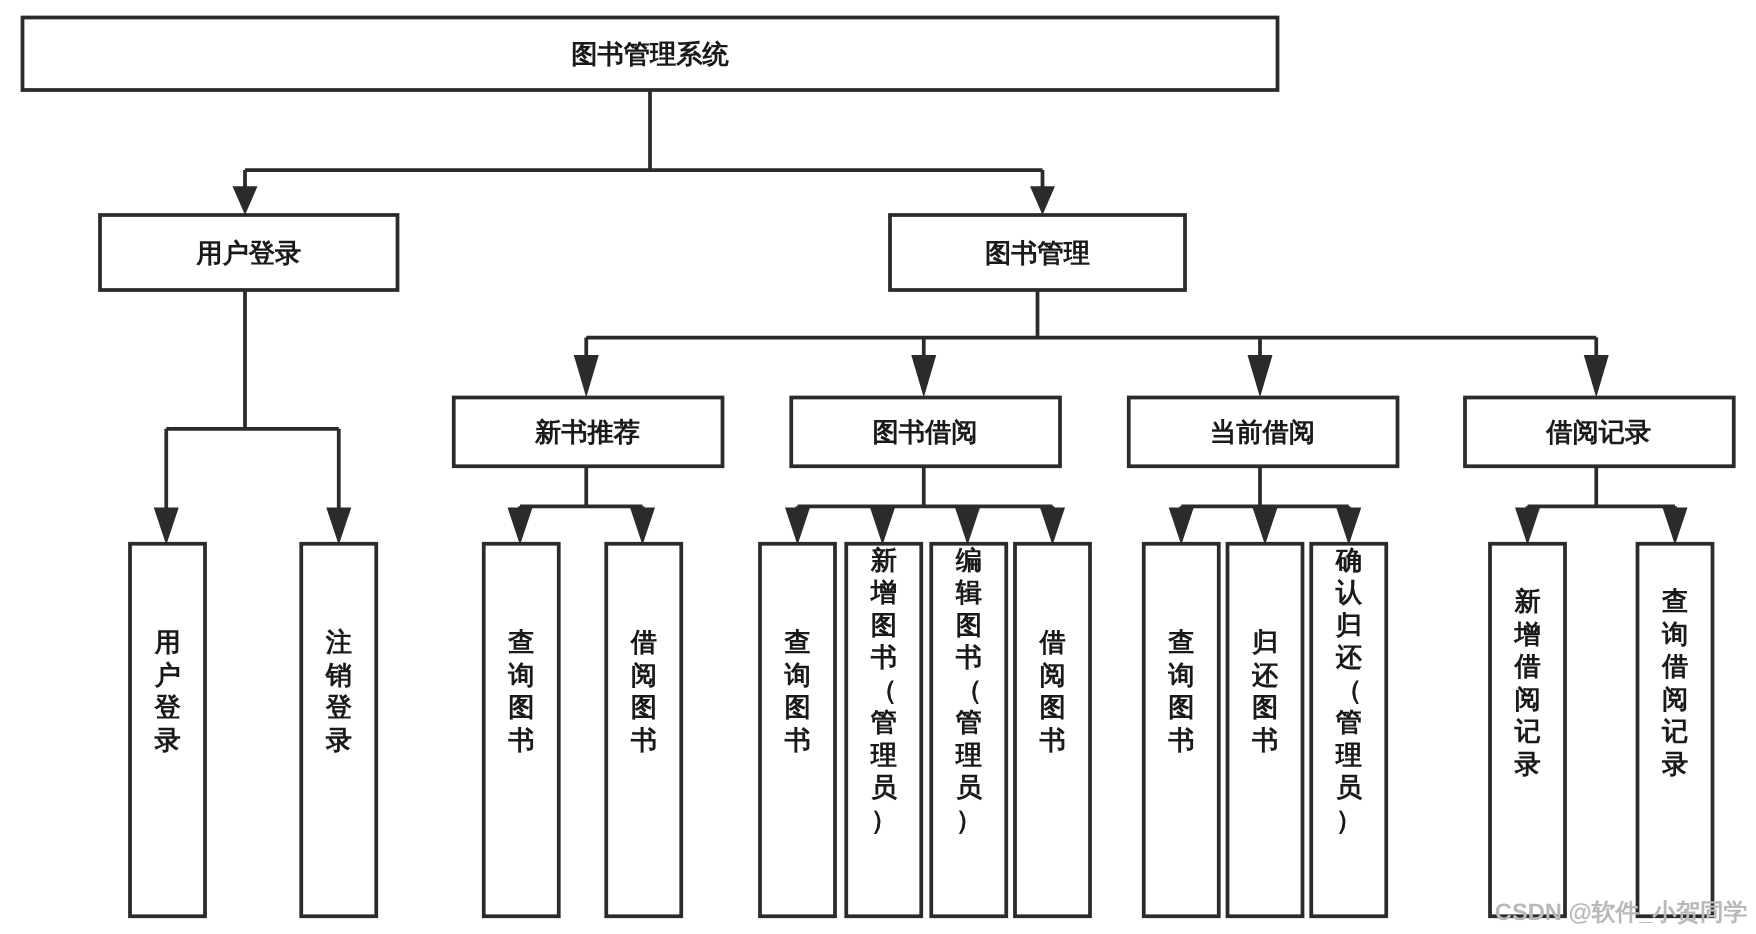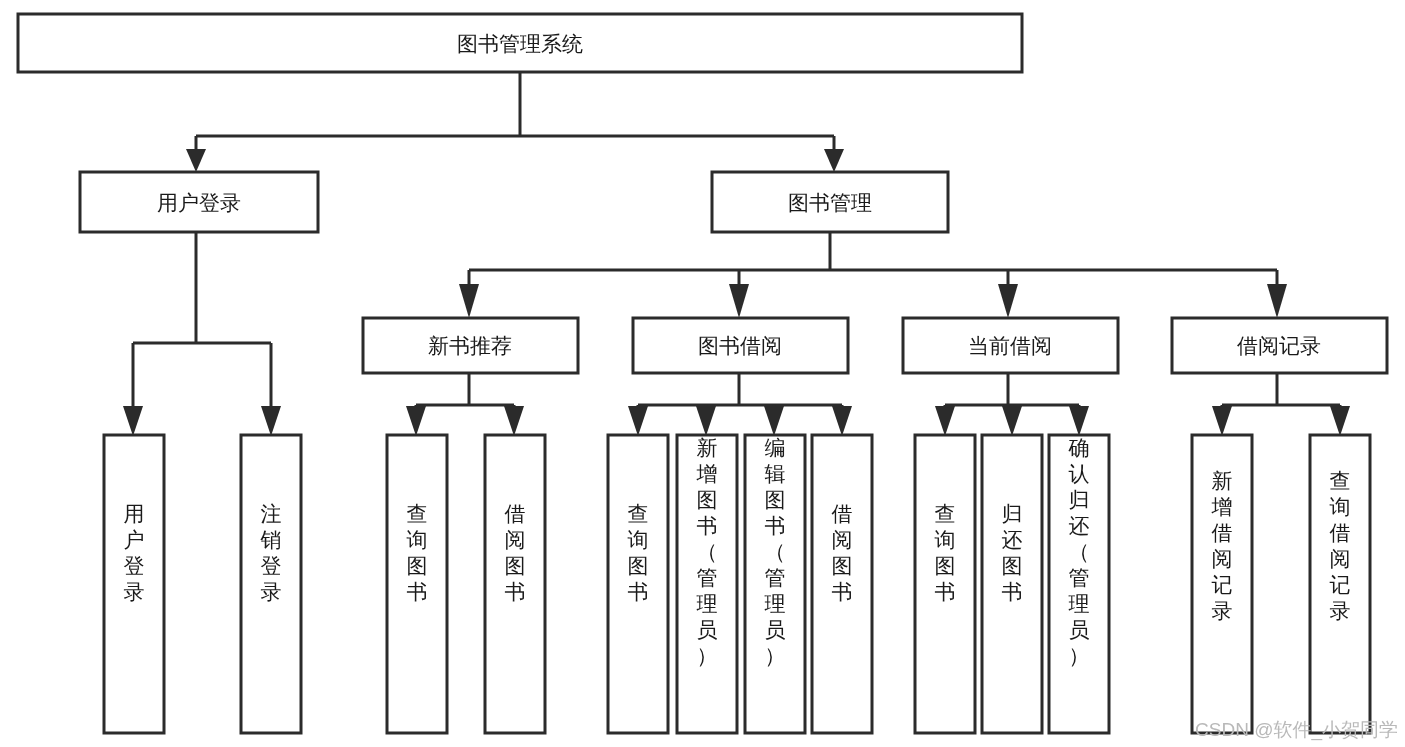--- a/index.html
+++ b/index.html
@@ -11,20 +11,21 @@
   body {
     width: 1405px;
     height: 747px;
     font-family: "Liberation Sans", "DejaVu Sans", sans-serif;
     overflow: hidden;
   }
   #diagram-root {
     position: relative;
     width: 1120px;
     height: 747px;
+    font-weight: bold;
   }
   svg#tree-svg {
     position: absolute;
     left: 0;
     top: 0;
     width: 1405px;
     height: 747px;
     display: block;
   }
   .node-box {

